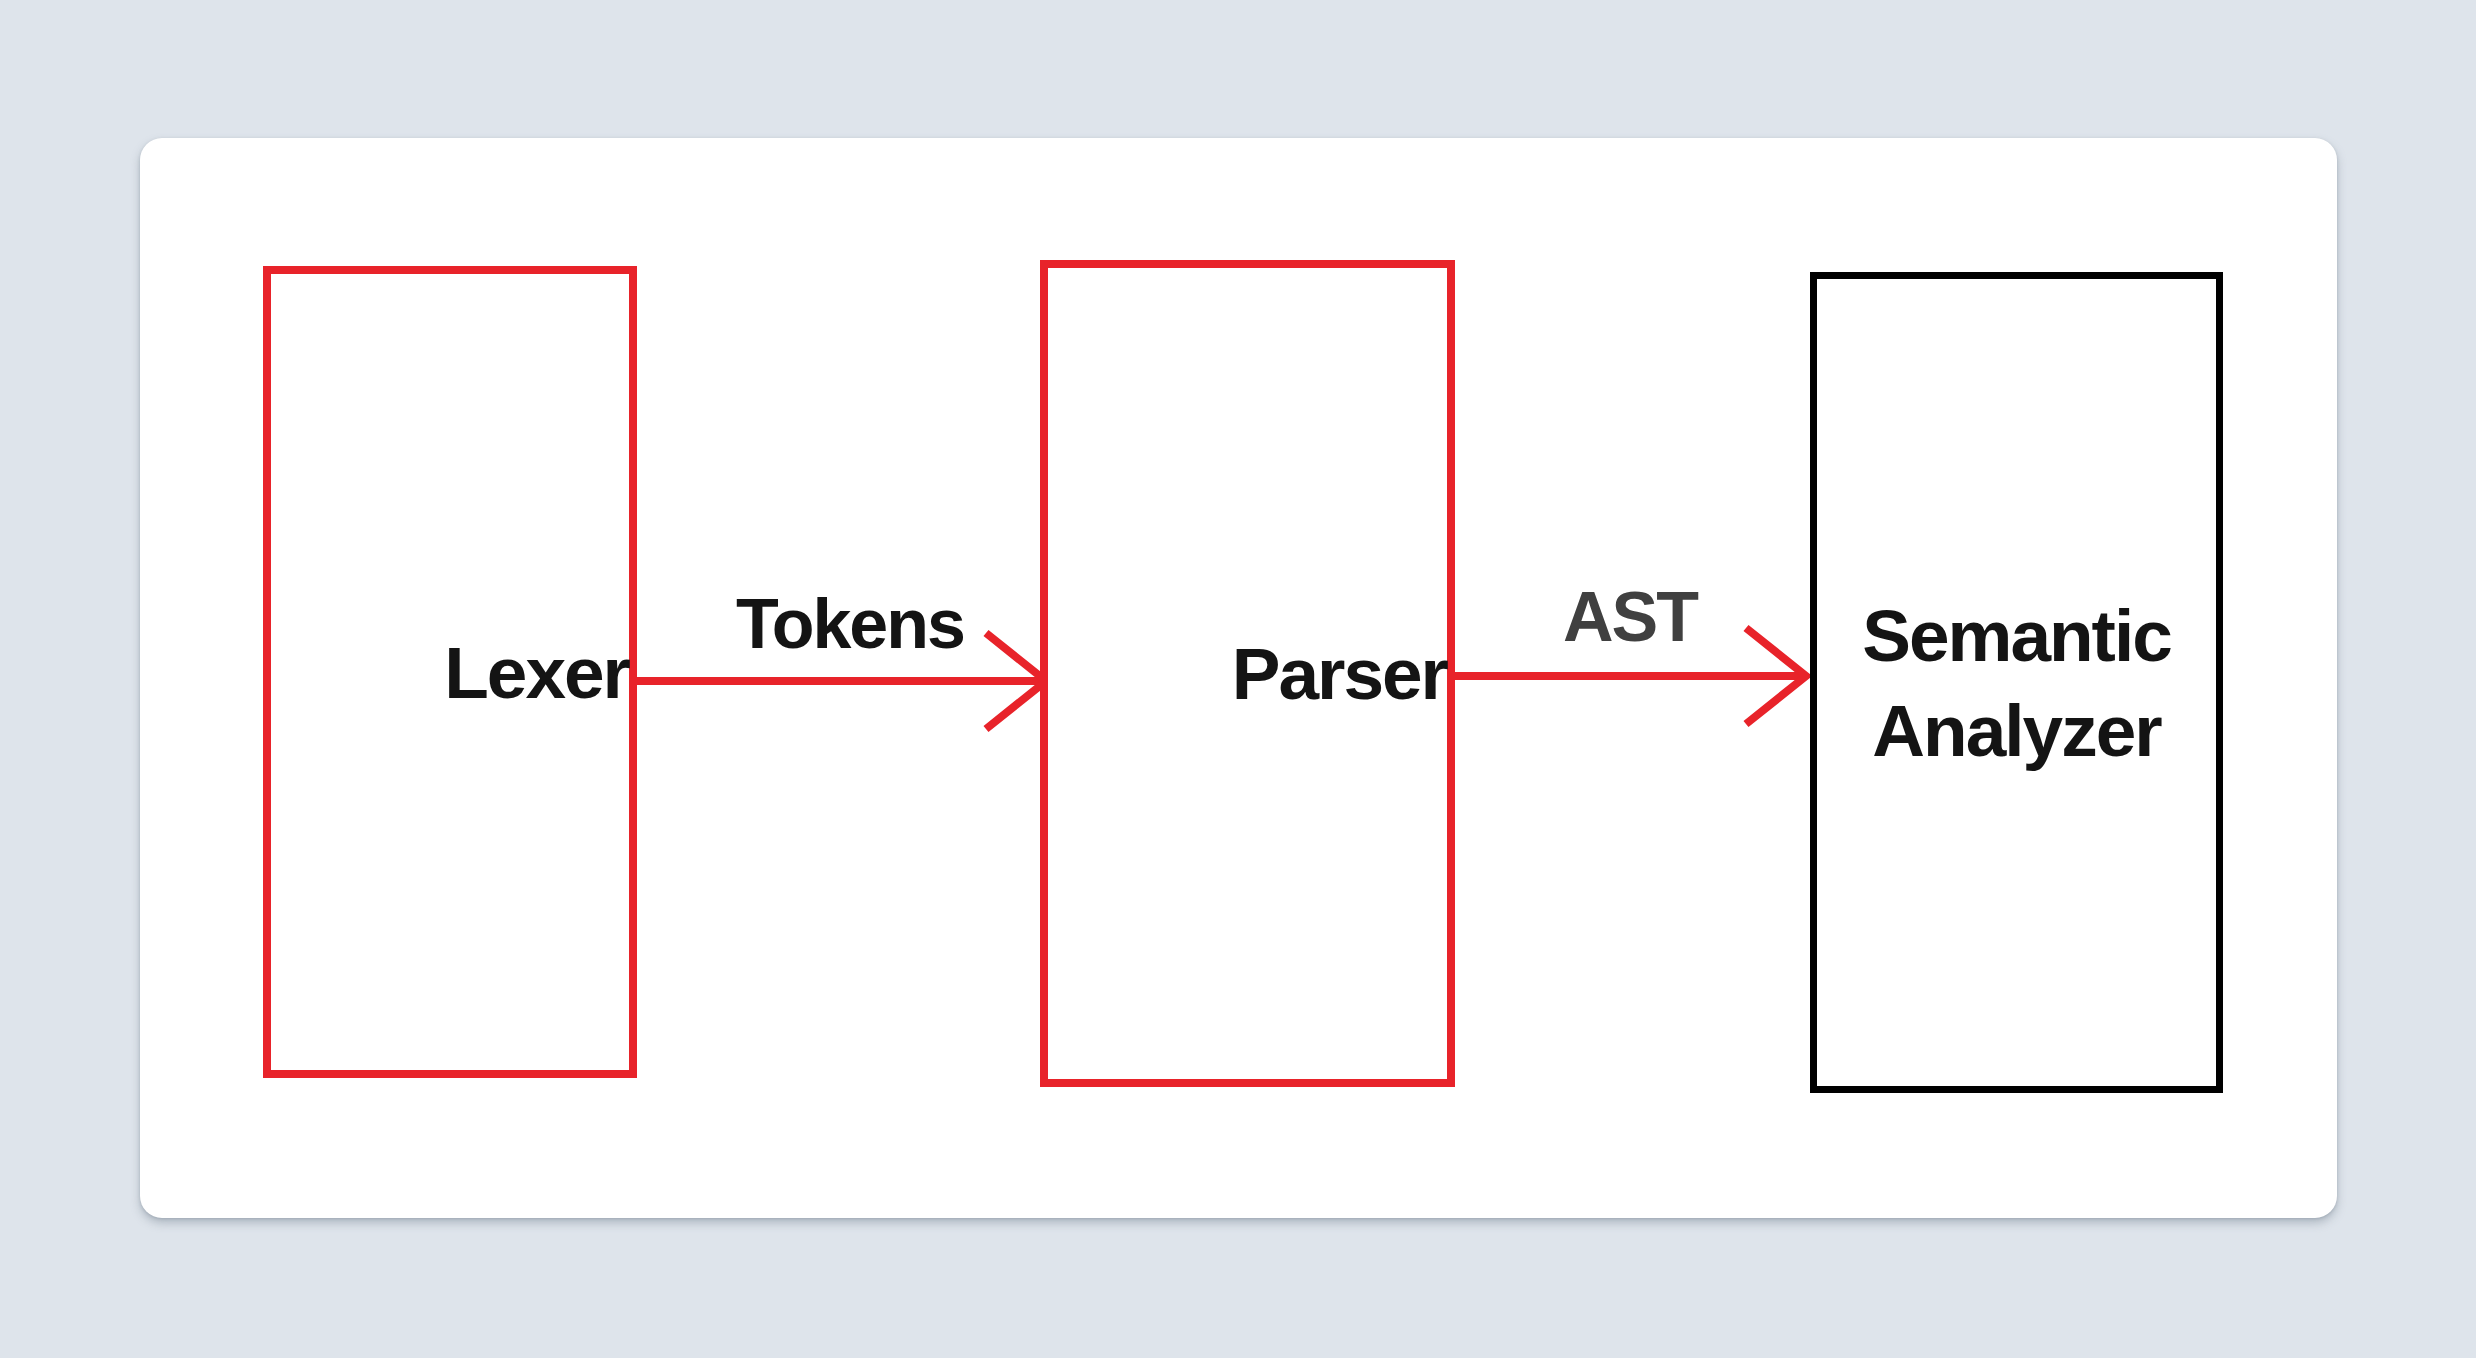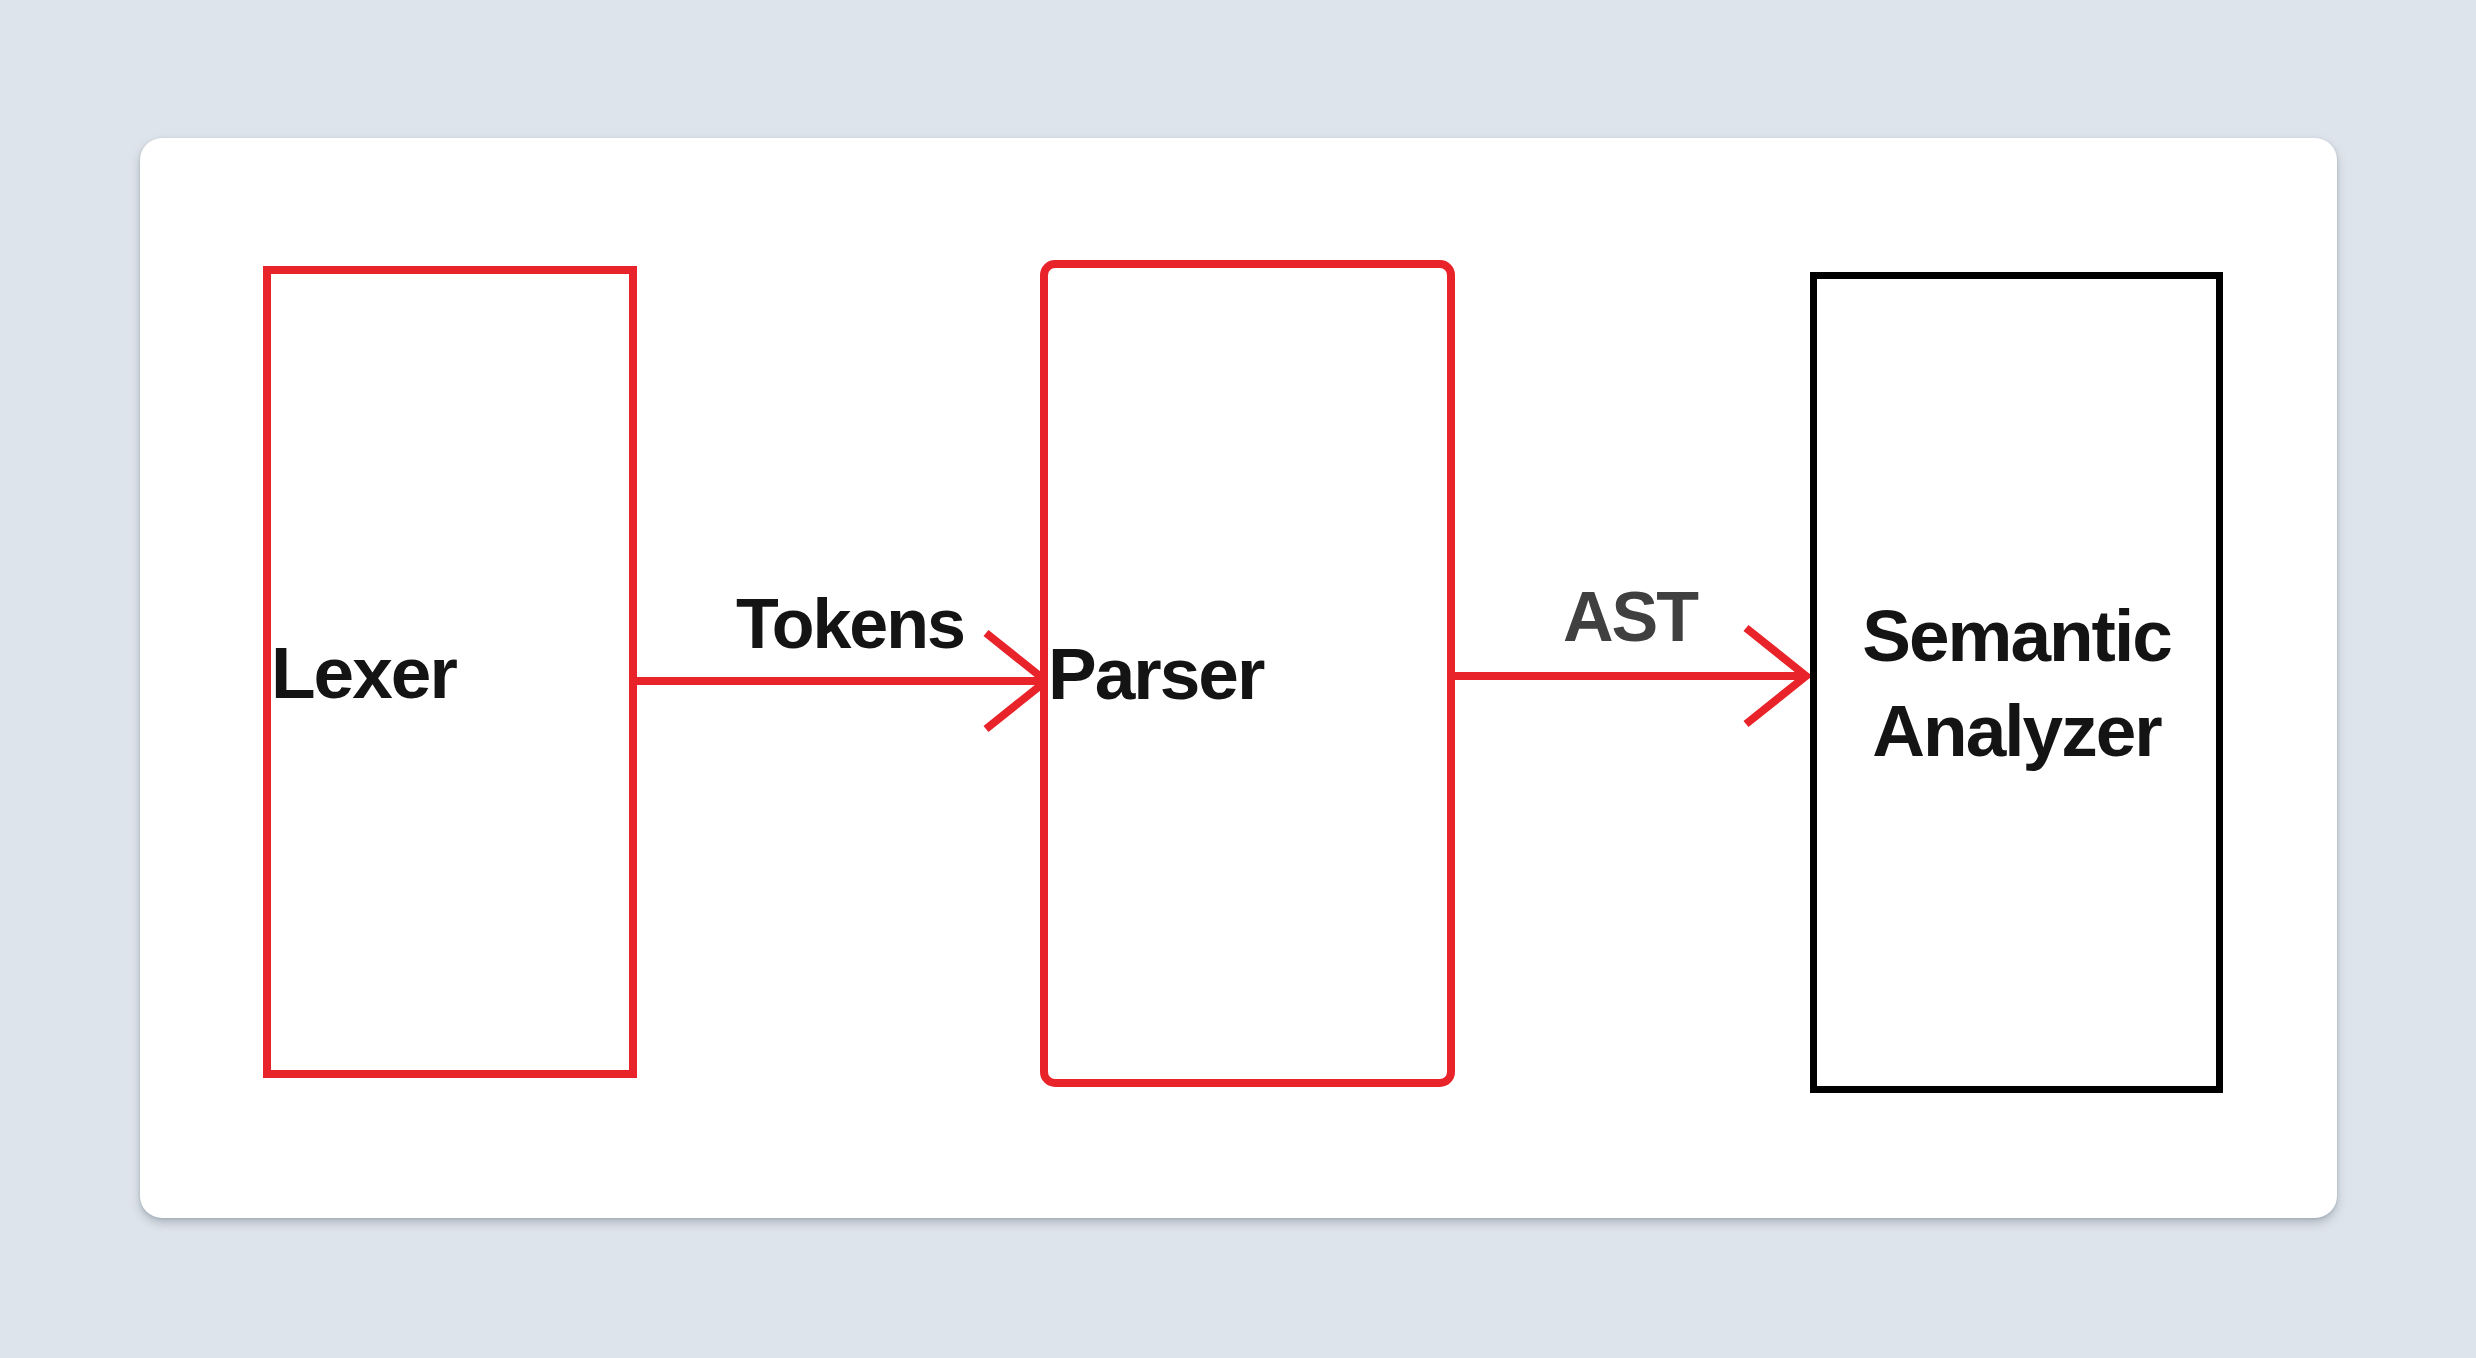--- a/index.html
+++ b/index.html
@@ -23,21 +23,21 @@
     background: #ffffff;
     border-radius: 22px;
     box-shadow: 0 5px 10px rgba(120, 132, 146, 0.45), 0 1px 3px rgba(120, 132, 146, 0.35);
   }
 
   .node {
     position: absolute;
     box-sizing: border-box;
     display: flex;
     align-items: center;
-    justify-content: flex-start;
+    justify-content: flex-end;
     text-align: center;
     background: #ffffff;
     color: #141414;
     font-size: 73px;
     letter-spacing: -2px;
     line-height: 95px;
   }
 
   .node-lexer    { left: 263px;  top: 266px; width: 374px; height: 812px; border: 8px solid #e8232a; }
   .node-parser   { left: 1040px; top: 260px; width: 415px; height: 827px; border: 8px solid #e8232a; }
@@ -78,21 +78,21 @@
         <line x1="1315" y1="538" x2="1666" y2="538" stroke-width="8" stroke="#e8232a"></line>
         <polyline points="1606,490 1666,538 1606,586" fill="none" stroke-width="8" stroke="#e8232a"></polyline>
       </g>
     </svg>
   </div>
 
   <div class="node node-lexer" style="border-color: rgb(232, 35, 42);">
     <span class="node-label">Lexer</span>
   </div>
 
-  <div class="node node-parser" style="border-color: rgb(232, 35, 42); border-radius: 15px;">
+  <div class="node node-parser" style="border-color: rgb(232, 35, 42);">
     <span class="node-label">Parser</span>
   </div>
 
   <div class="node node-semantic" style="border-color: rgb(0, 0, 0);">
     <span class="node-label">Semantic Analyzer</span>
   </div>
 
   <div class="edge-label edge-label-tokens" style="color: rgb(20, 20, 20);">Tokens</div>
 
   <div class="edge-label edge-label-ast" style="color: #404040;">AST</div>

